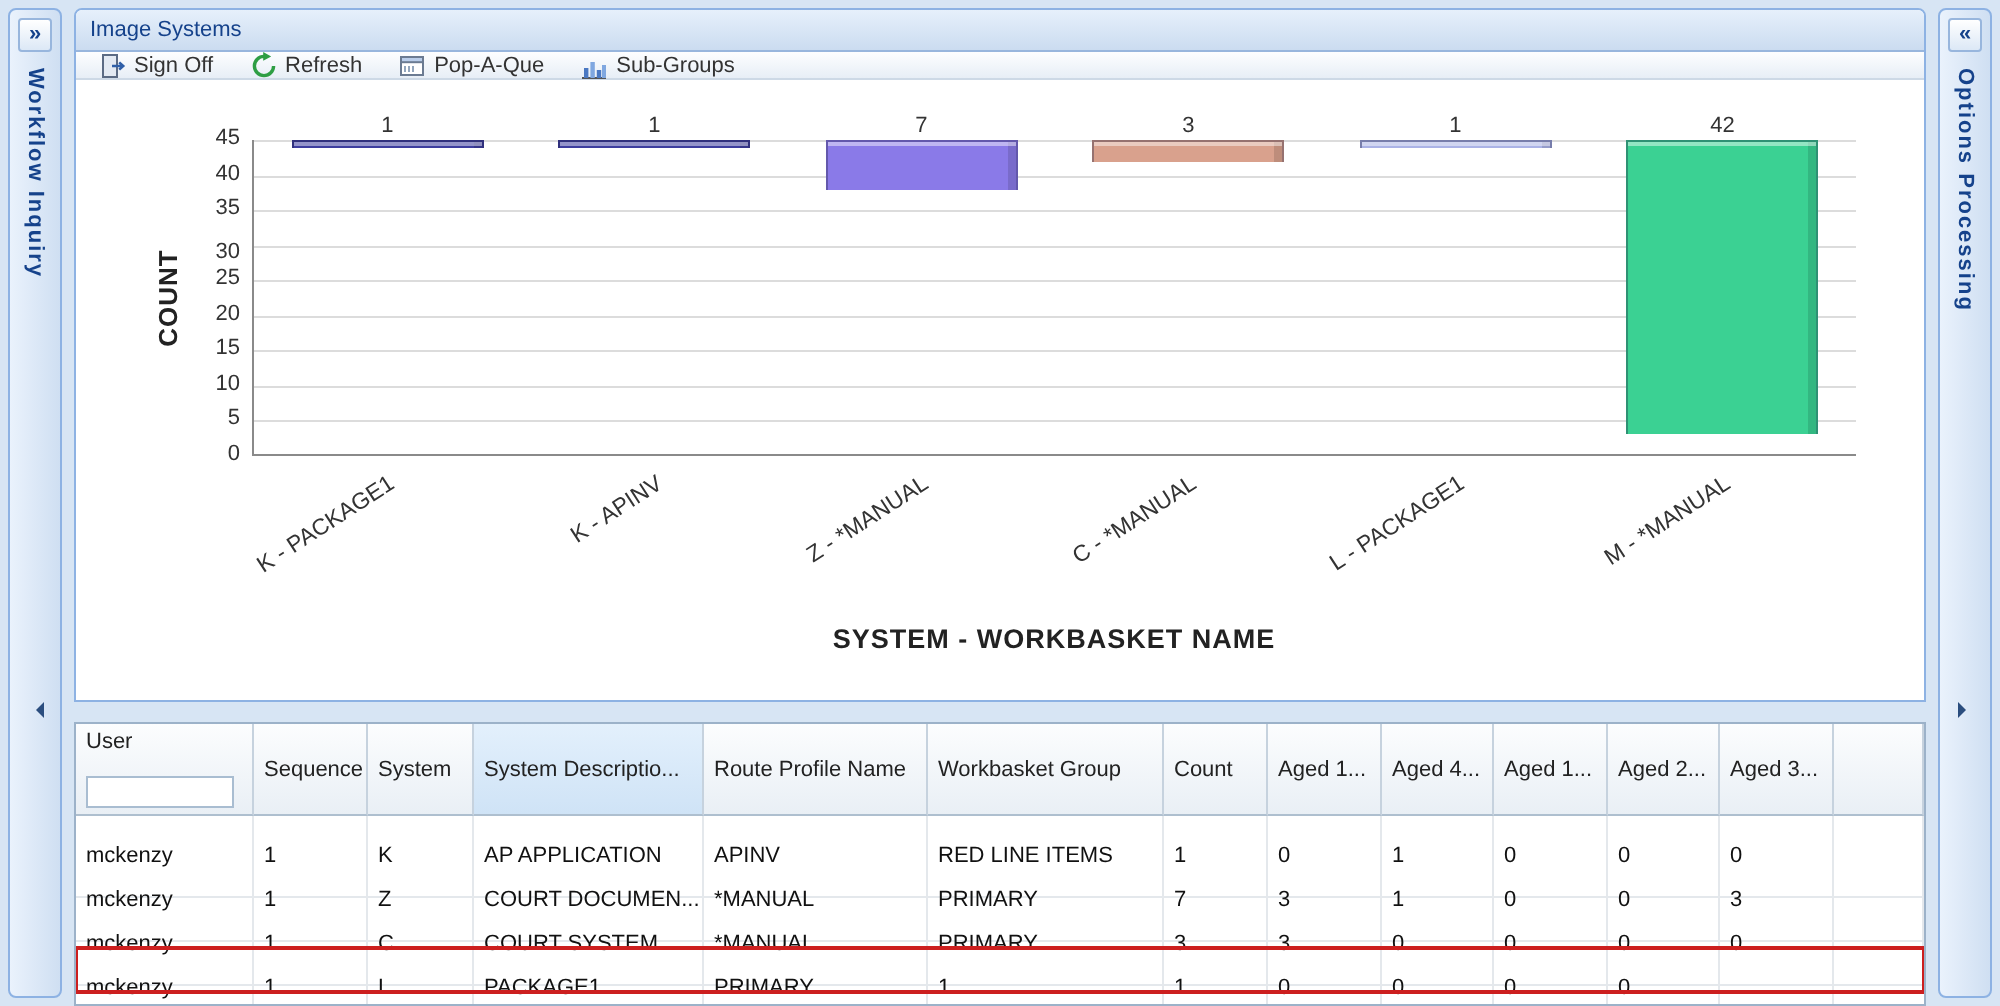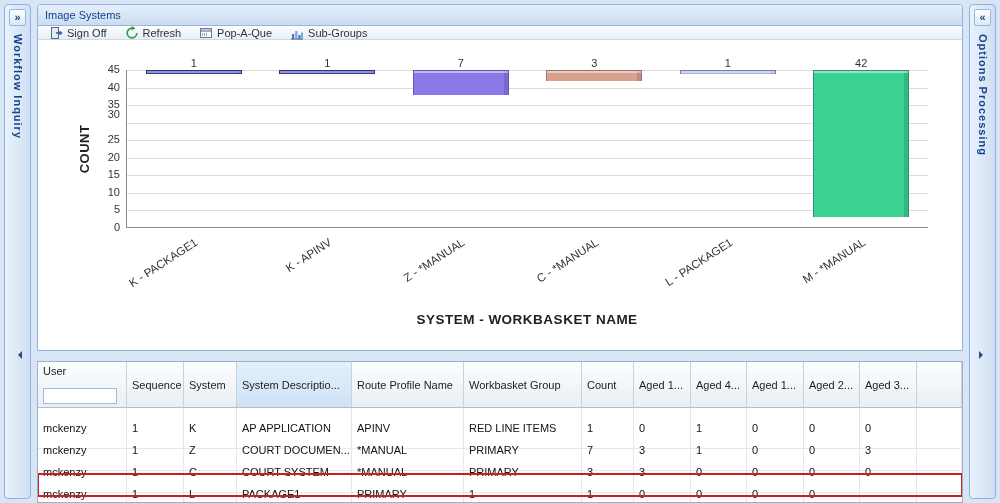--- a/index.html
+++ b/index.html
@@ -184,21 +184,21 @@
 
       <div class="chart-region" id="chart">
         <div class="chart-ylabel">COUNT</div>
         <div id="yticks">
             <div class="ytick" style="top: 181px;">0</div>
             <div class="ytick" style="top: 163.444px;">5</div>
             <div class="ytick" style="top: 145.889px;">10</div>
             <div class="ytick" style="top: 128.333px;">15</div>
             <div class="ytick" style="top: 110.778px;">20</div>
             <div class="ytick" style="top: 93.2222px;">25</div>
-            <div class="ytick" style="top: 68px;">30</div>
+            <div class="ytick" style="top: 80px;">30</div>
             <div class="ytick" style="top: 58.1111px;">35</div>
             <div class="ytick" style="top: 40.5556px;">40</div>
             <div class="ytick" style="top: 23px;">45</div>
           </div>
         <div class="plot" id="plot">
           <div class="gridline" style="top: 140.444px;"></div>
             <div class="gridline" style="top: 122.889px;"></div>
             <div class="gridline" style="top: 105.333px;"></div>
             <div class="gridline" style="top: 87.7778px;"></div>
             <div class="gridline" style="top: 70.2222px;"></div>

